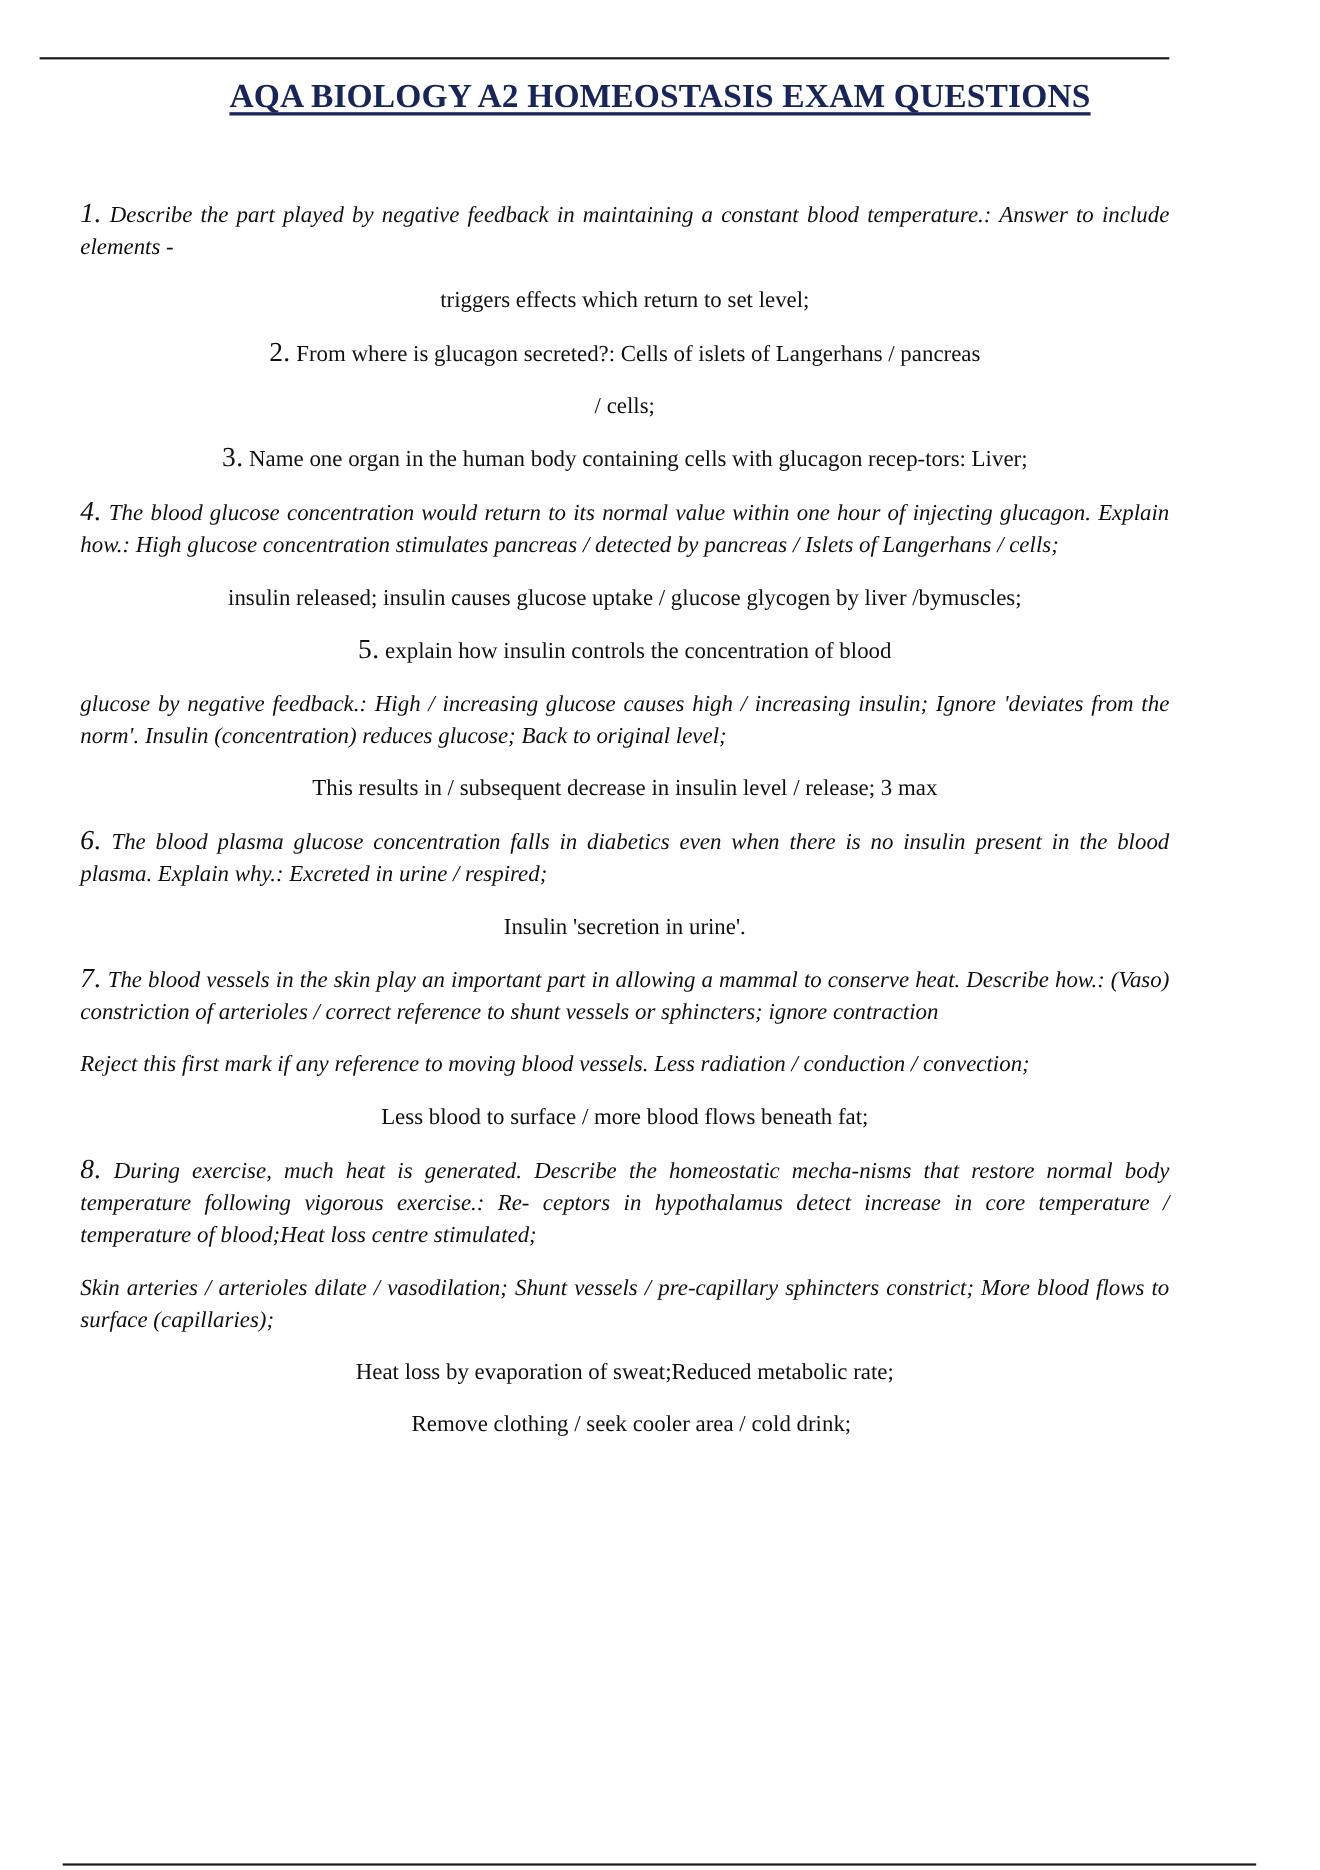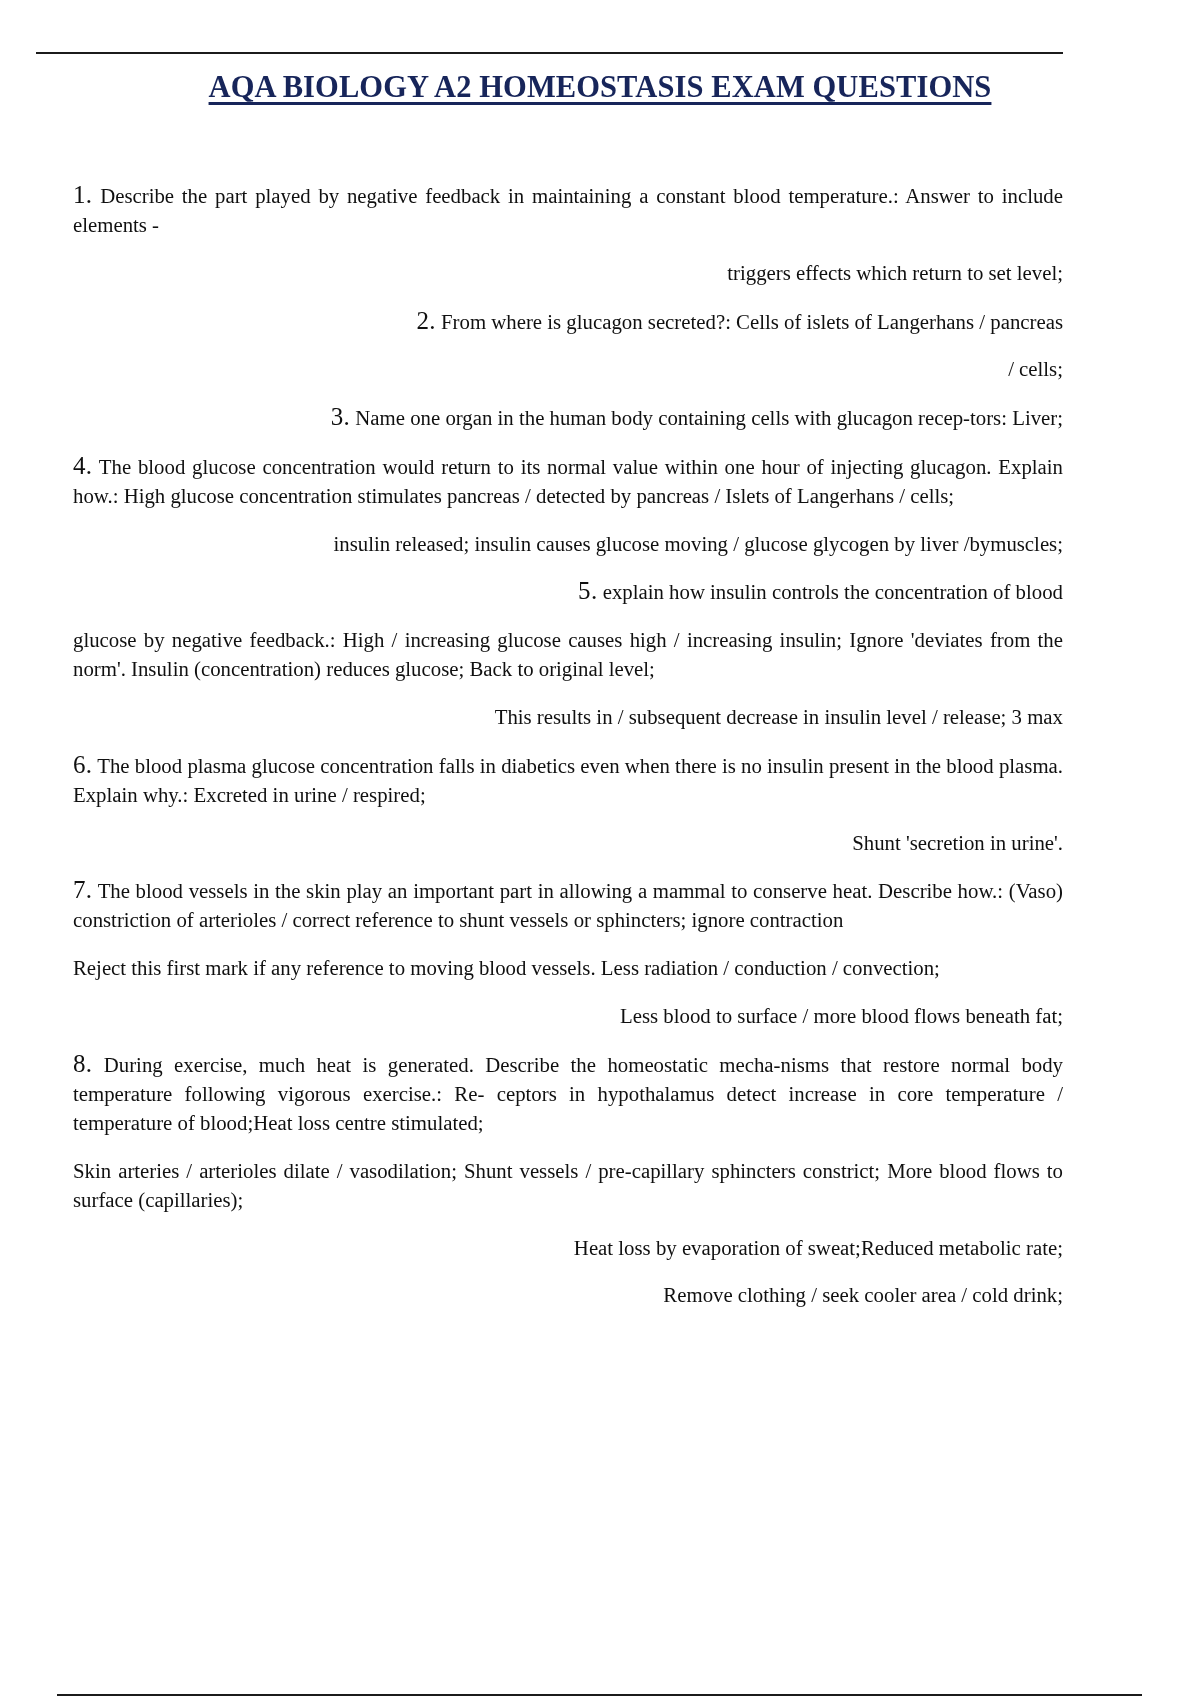--- a/index.html
+++ b/index.html
@@ -60,25 +60,26 @@
     position: absolute;
     left: 73px;
     top: 180px;
     width: 990px;
   }
   .para {
     font-size: 20.8px;
     line-height: 29.2px;
     color: #101010;
     margin: 0 0 18.5px 0;
-    text-align: right;
+    text-align: center;
   }
   .para.justify {
     text-align: justify;
     text-justify: inter-word;
+    font-style: italic;
   }
   .qnum {
     font-size: 25px;
     line-height: 29.2px;
     letter-spacing: 0.3px;
   }
   .para:last-child {
     margin-bottom: 0;
     margin-left: 12px;
   }
@@ -94,26 +95,26 @@
     <span class="doc-title">AQA BIOLOGY A2 HOMEOSTASIS EXAM QUESTIONS</span>
   </div>
 
   <div class="content">
       <p class="para justify"><span class="qnum">1.</span><span> Describe the part played by negative feedback in maintaining a constant blood temperature.: Answer to include elements -</span></p>
       <p class="para"><span>triggers effects which return to set level;</span></p>
       <p class="para"><span class="qnum">2.</span><span> From where is glucagon secreted?: Cells of islets of Langerhans / pancreas</span></p>
       <p class="para"><span>/ cells;</span></p>
       <p class="para"><span class="qnum">3.</span><span> Name one organ in the human body containing cells with glucagon recep-tors: Liver;</span></p>
       <p class="para justify"><span class="qnum">4.</span><span> The blood glucose concentration would return to its normal value within one hour of injecting glucagon. Explain how.: High glucose concentration stimulates pancreas / detected by pancreas / Islets of Langerhans /  cells;</span></p>
-      <p class="para"><span>insulin released; insulin causes glucose moving / glucose  glycogen by liver /bymuscles;</span></p>
+      <p class="para"><span>insulin released; insulin causes glucose uptake / glucose  glycogen by liver /bymuscles;</span></p>
       <p class="para"><span class="qnum">5.</span><span> explain how insulin controls the concentration of blood</span></p>
       <p class="para justify"><span>glucose by negative feedback.: High / increasing glucose causes high / increasing insulin; Ignore 'deviates from the norm'. Insulin (concentration) reduces glucose; Back to original level;</span></p>
       <p class="para"><span>This results in / subsequent decrease in insulin level / release; 3 max</span></p>
       <p class="para justify"><span class="qnum">6.</span><span> The blood plasma glucose concentration falls in diabetics even when there is no insulin present in the blood plasma. Explain why.: Excreted in urine / respired;</span></p>
-      <p class="para"><span>Shunt 'secretion in urine'.</span></p>
+      <p class="para"><span>Insulin 'secretion in urine'.</span></p>
       <p class="para justify"><span class="qnum">7.</span><span> The blood vessels in the skin play an important part in allowing a mammal to conserve heat. Describe how.: (Vaso) constriction of arterioles / correct reference to shunt vessels or sphincters; ignore contraction</span></p>
       <p class="para justify"><span>Reject this first mark if any reference to moving blood vessels. Less radiation / conduction / convection;</span></p>
       <p class="para"><span>Less blood to surface / more blood flows beneath fat;</span></p>
       <p class="para justify"><span class="qnum">8.</span><span> During exercise, much heat is generated. Describe the homeostatic mecha-nisms that restore normal body temperature following vigorous exercise.: Re- ceptors in hypothalamus detect increase in core temperature / temperature of blood;Heat loss centre stimulated;</span></p>
       <p class="para justify"><span>Skin arteries / arterioles dilate / vasodilation; Shunt vessels / pre-capillary sphincters constrict; More blood flows to surface (capillaries);</span></p>
       <p class="para"><span>Heat loss by evaporation of sweat;Reduced metabolic rate;</span></p>
       <p class="para"><span>Remove clothing / seek cooler area / cold drink;</span></p>
     </div>
 
   <div class="rule-bottom"></div>

